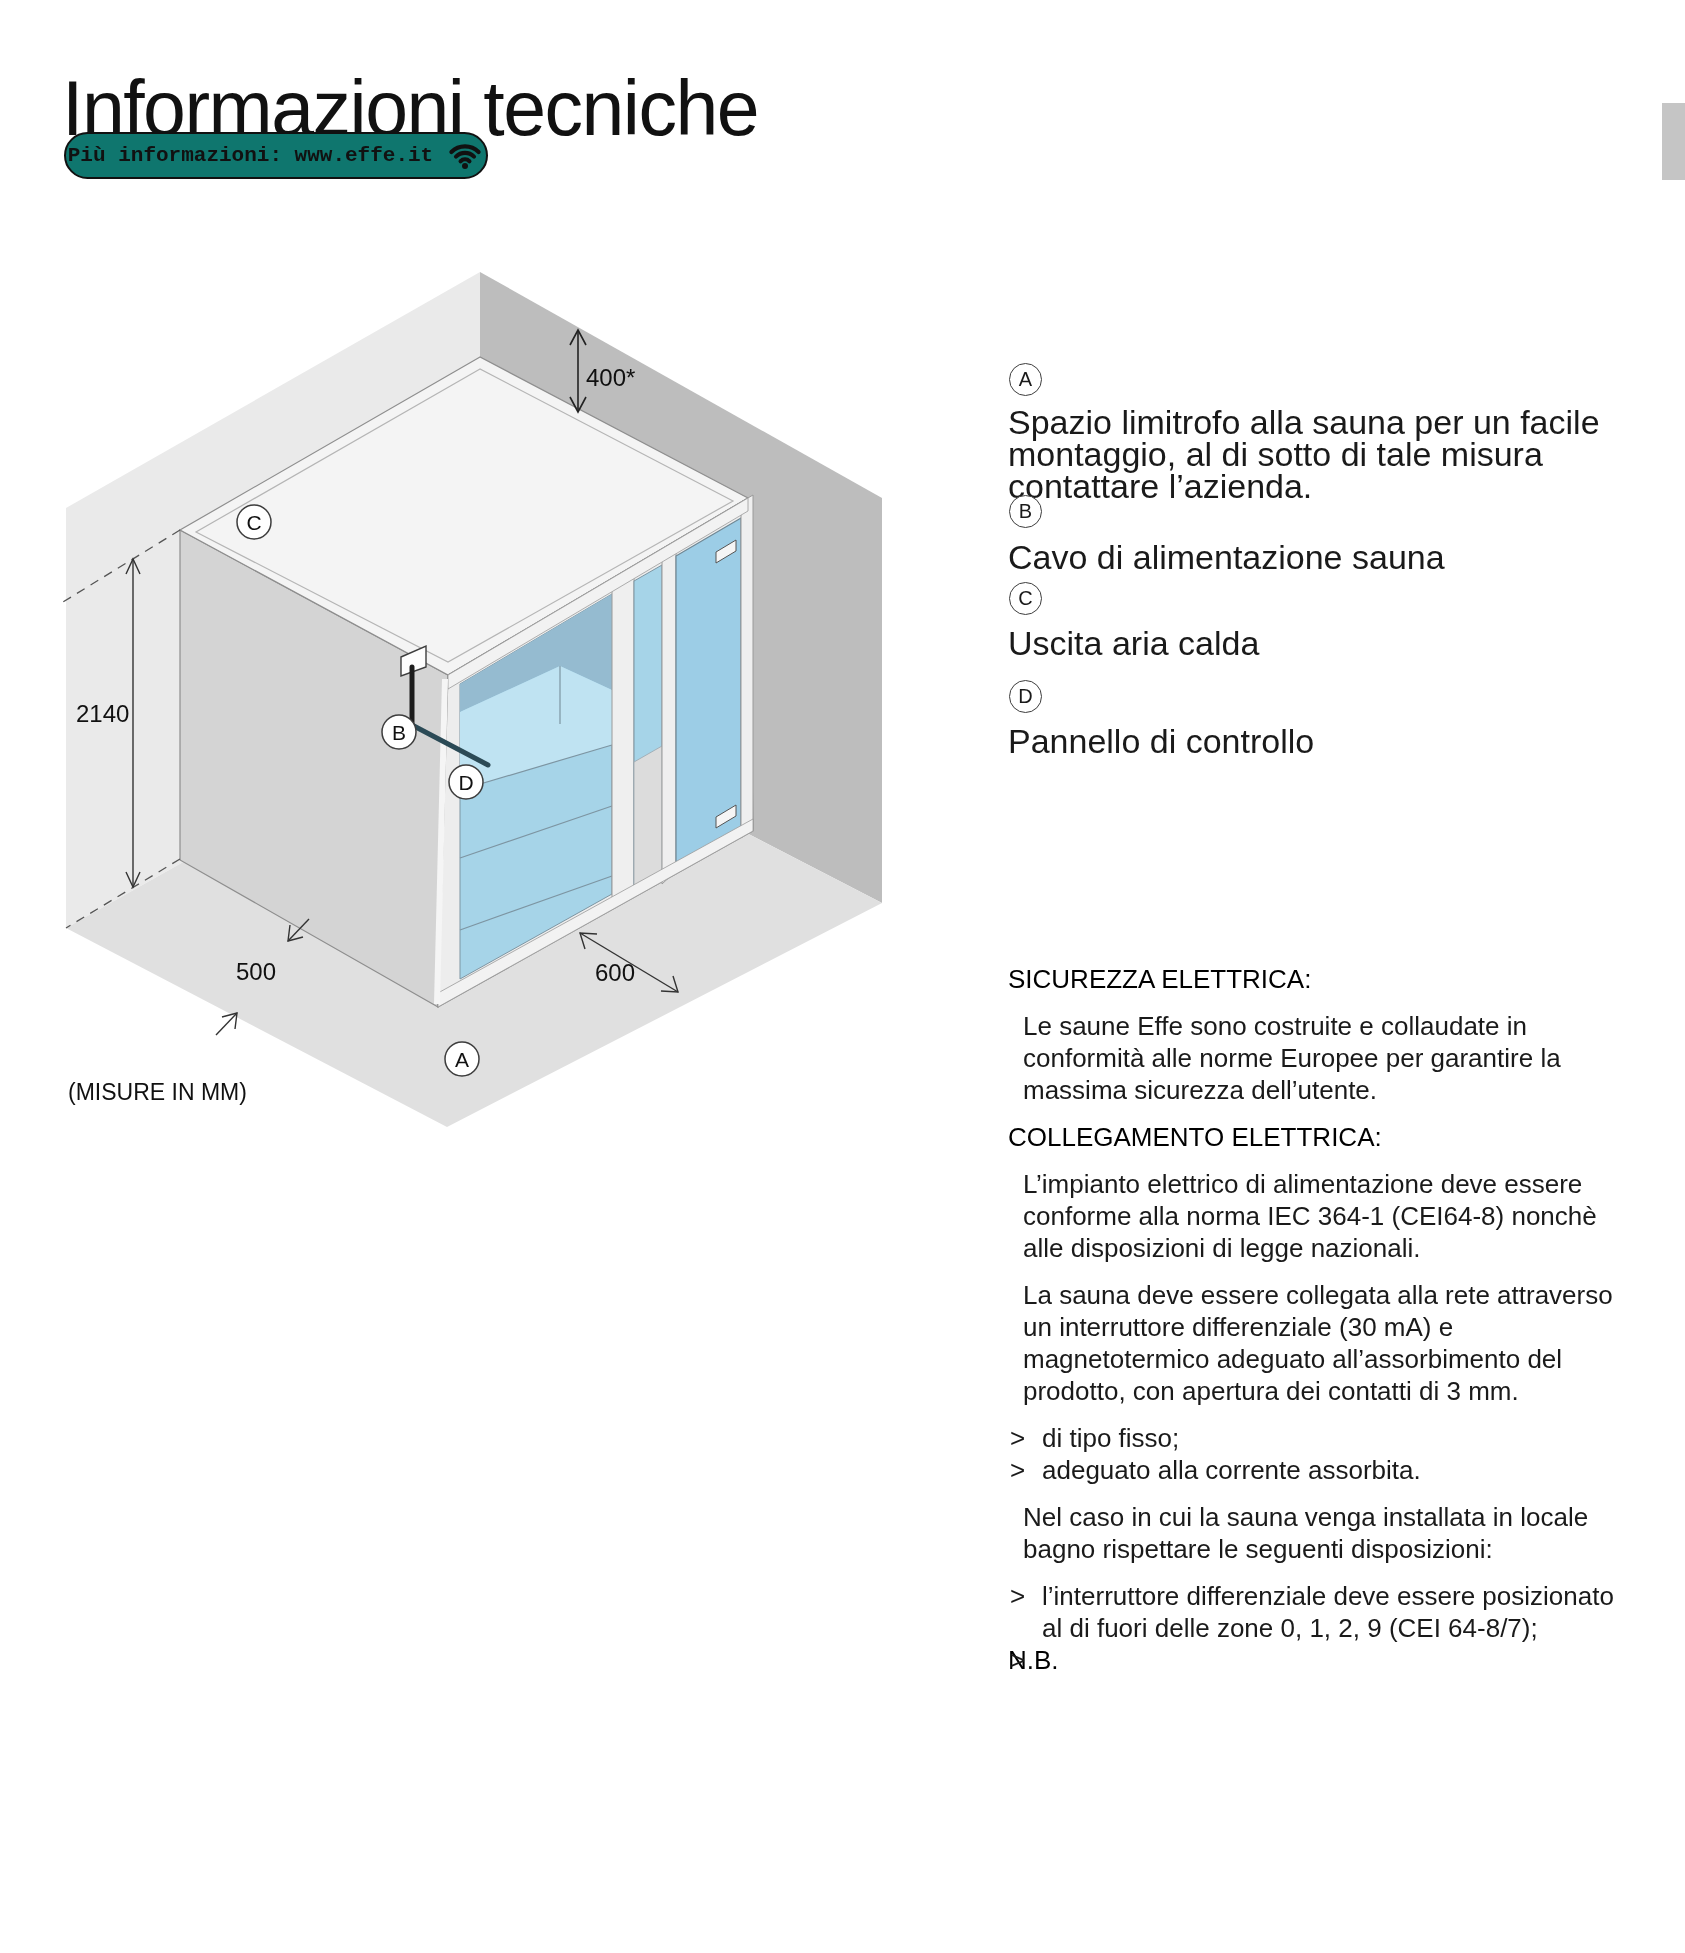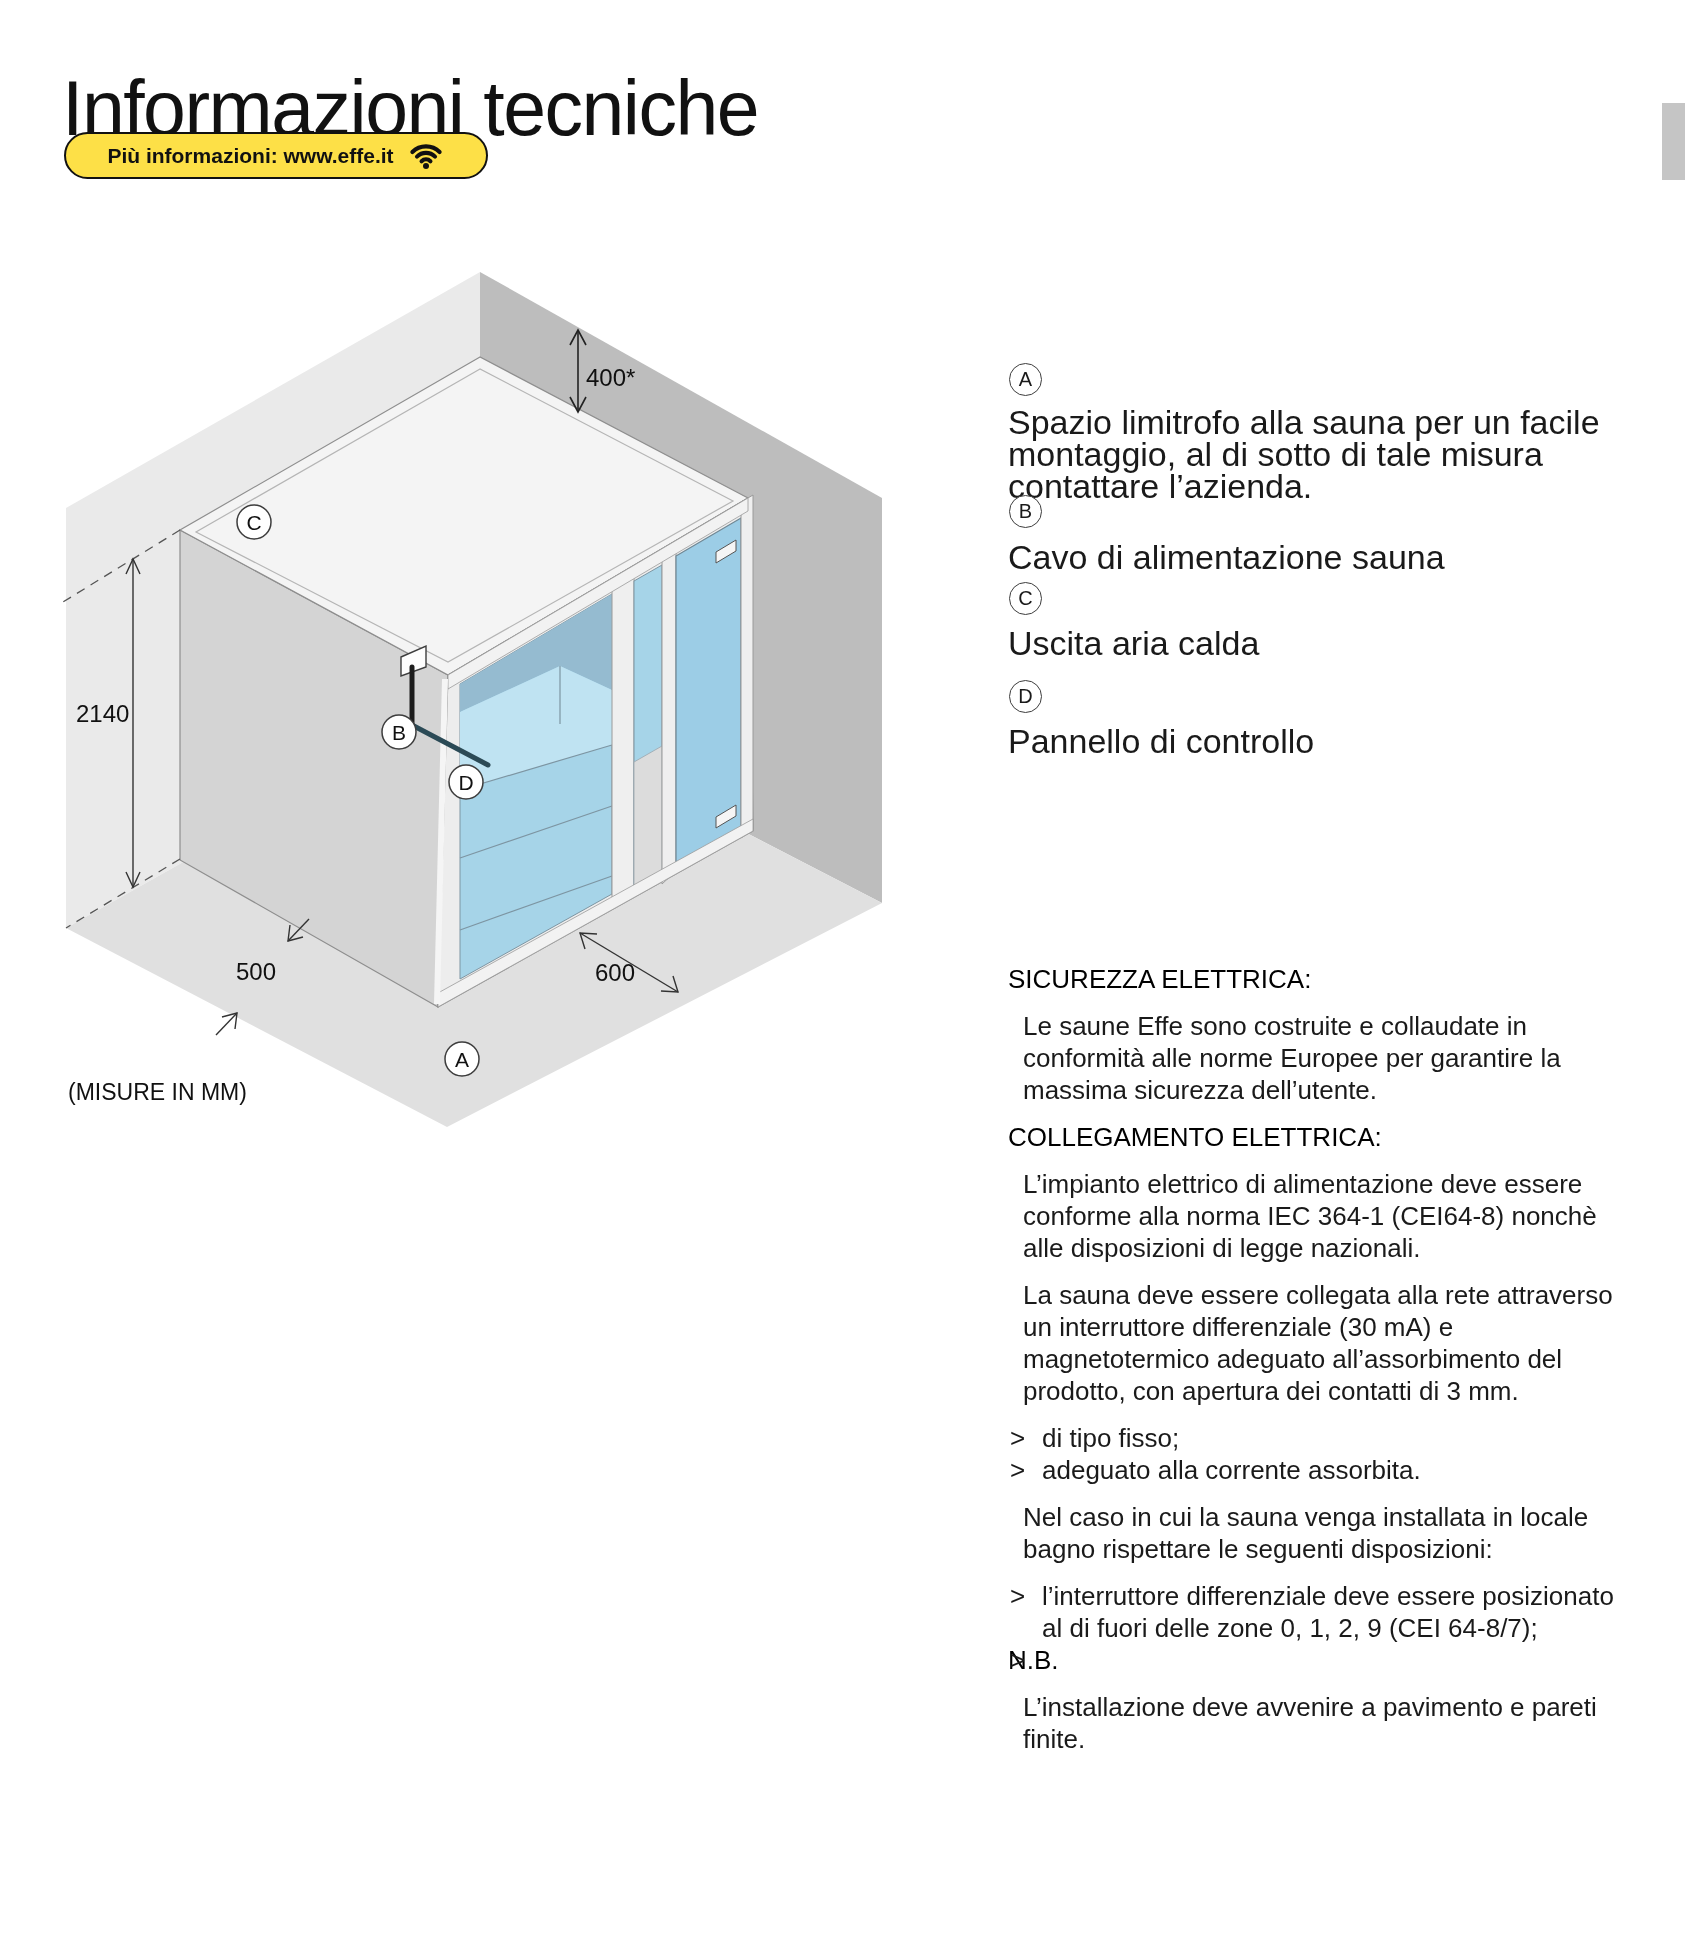--- a/index.html
+++ b/index.html
@@ -3,21 +3,21 @@
 <meta charset="utf-8">
 <style>
   html,body{margin:0;padding:0;background:#ffffff;}
   body{width:1685px;height:1953px;position:relative;overflow:hidden;
        font-family:"Liberation Sans","DejaVu Sans",sans-serif;color:#1a1a1a;}
   .abs{position:absolute;}
   
   .page-title{left:62px;top:12px;font-size:77px;font-weight:400;letter-spacing:-1.5px;color:#111;}
   
   .info-pill{left:64px;top:132px;width:424px;height:47px;border:2.5px solid #111;border-radius:25px;
-             display:flex;align-items:center;justify-content:center;gap:13px;box-sizing:border-box;cursor:pointer;background:#fde047;}
+             display:flex;align-items:center;justify-content:center;gap:13px;box-sizing:border-box;cursor:pointer;background:#0f766e;font-family:Liberation Mono, monospace;}
   .info-pill span{font-size:21px;font-weight:700;color:#111;}
   .wifi{width:38px;height:29px;}
   
   .page-tab{right:0;top:103px;width:23px;height:77px;background:#c5c5c5;}
   
   .diagram{left:40px;top:250px;width:860px;height:890px;}
   
   .marker-circle{width:33px;height:33px;border:1.5px solid #3d3d3d;border-radius:50%;
                  display:flex;align-items:center;justify-content:center;font-size:20px;color:#1a1a1a;background:#fff;box-sizing:border-box;}
   .legend-text{font-size:34px;line-height:32px;width:625px;}
@@ -181,14 +181,13 @@
   <p class="gap28">Nel caso in cui la sauna venga installata in locale bagno rispettare le seguenti disposizioni:</p>
   <div class="bullet">
     <span class="bmark">&gt;</span>
     <span>l’interruttore differenziale deve essere posizionato al di fuori delle zone 0, 1, 2, 9 (CEI 64-8/7);</span>
   </div>
   <div class="bullet">
     <span class="bmark">&gt;</span>
   </div>
 
   <h3 class="gap28">N.B.</h3>
-  <p>L’installazione deve avvenire a pavimento e pareti finite.</p>
 </div>
 
 </body></html>

